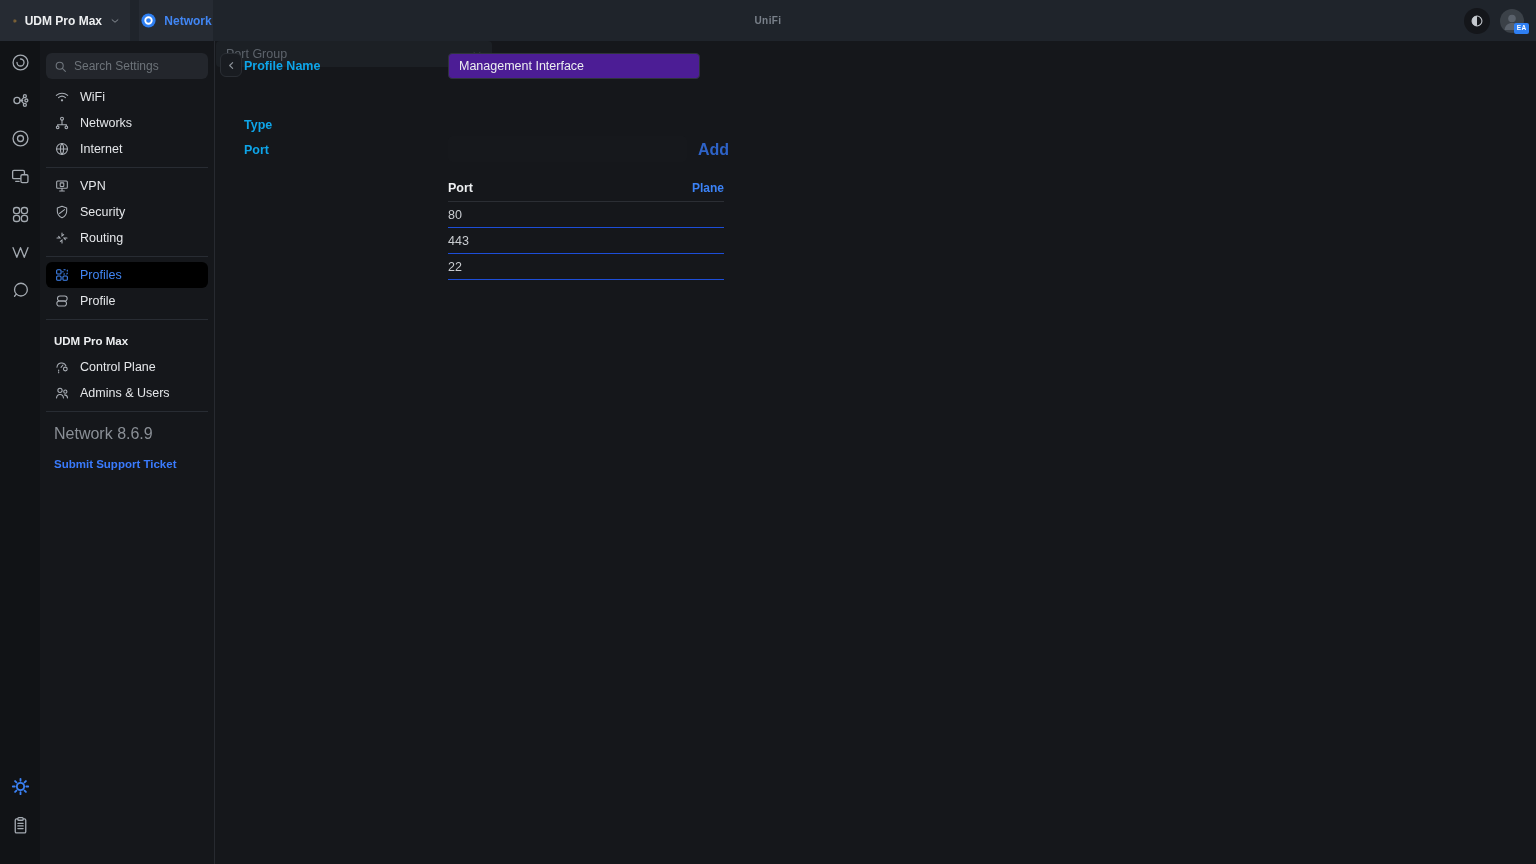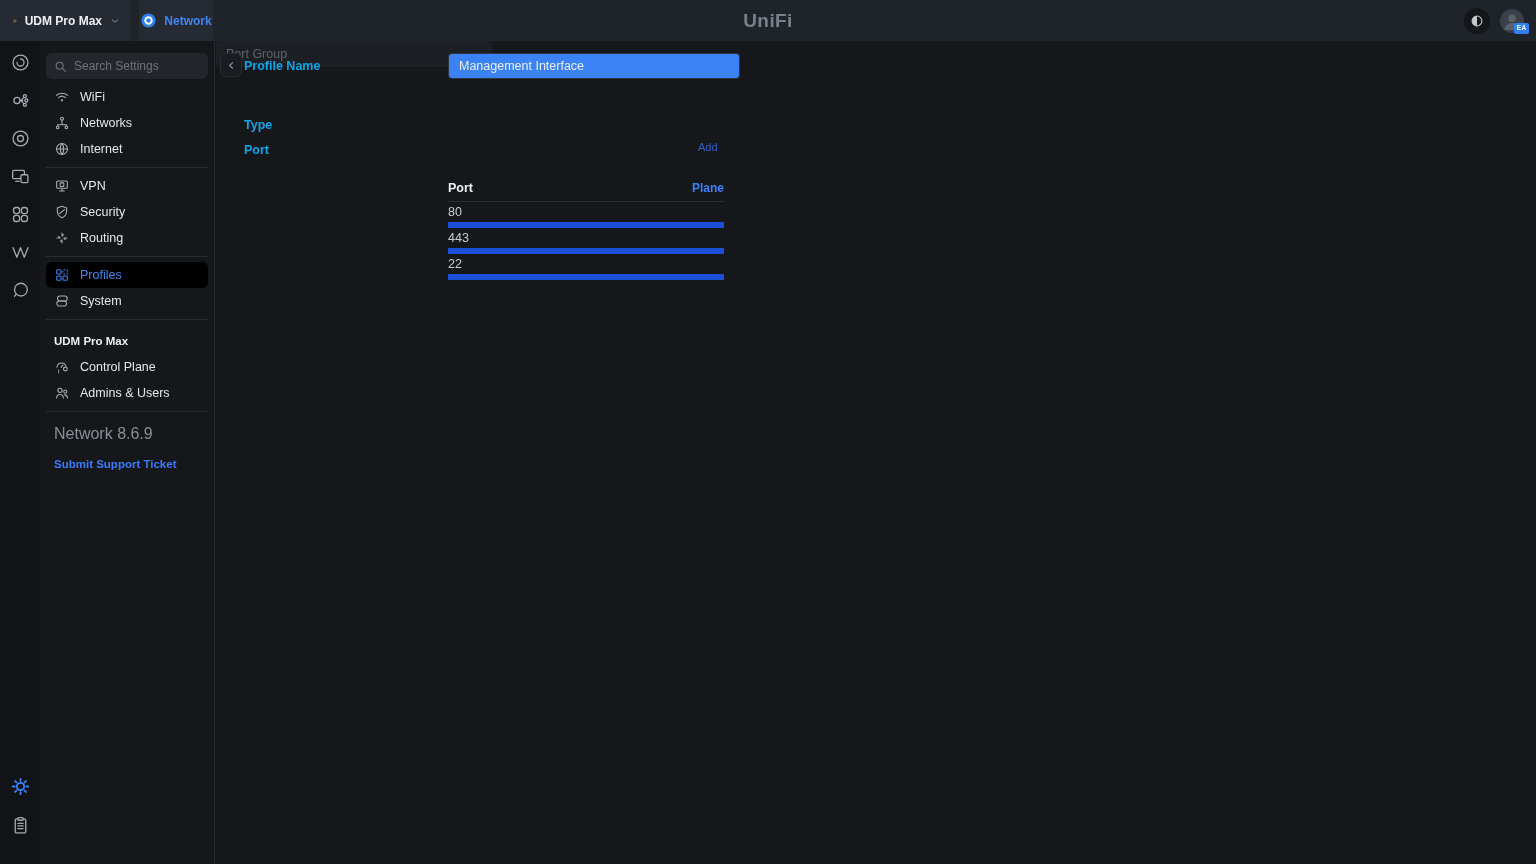--- a/index.html
+++ b/index.html
@@ -7,21 +7,21 @@
               font-family:"Liberation Sans", sans-serif; -webkit-font-smoothing:antialiased; }
 
   
   .topbar { position:absolute; top:0; left:0; width:1536px; height:41px; background:#1f242b; display:flex; align-items:stretch; z-index:5; }
   .site-switcher { width:130px; background:#262b33; display:flex; align-items:center; gap:8px; padding:0 10px 0 13px; cursor:pointer; }
   .site-name { font-size:12px; font-weight:700; color:#edeff1; white-space:nowrap; }
   .site-chevron { margin-left:auto; color:#8a9097; display:flex; }
   .topbar-gap { width:9px; background:#1f242b; }
   .app-tab { width:74px; background:#262b33; display:flex; align-items:center; justify-content:center; gap:7px; cursor:pointer; }
   .app-tab-label { font-size:12px; font-weight:600; color:#4186f4; }
-  .brand { position:absolute; left:50%; top:0; height:41px; transform:translateX(-50%); display:flex; align-items:center; color:#79808a; font-weight:700; font-size:19px; letter-spacing:.4px; }
+  .brand { position:absolute; left:50%; top:0; height:41px; transform:translateX(-50%); display:flex; align-items:center; color:#79808a; font-weight:700; font-size:10px; letter-spacing:.4px; }
   .top-right { position:absolute; right:12px; top:0; height:41px; display:flex; align-items:center; gap:10px; }
   .theme-toggle { width:26px; height:26px; border-radius:50%; background:#14161a; display:flex; align-items:center; justify-content:center; cursor:pointer; }
   .avatar { position:relative; width:24px; height:24px; cursor:pointer; }
   .avatar-circle { width:24px; height:24px; border-radius:50%; background:#3b4148; overflow:hidden; }
   .avatar-badge { position:absolute; right:-5px; bottom:-1px; background:#2f7ff2; color:#fff; font-size:6.5px; font-weight:700; line-height:1; padding:2px 2.5px; border-radius:2px; letter-spacing:.3px; }
 
   
   .rail { position:absolute; left:0; top:41px; width:40px; height:823px; background:#111316; display:flex; flex-direction:column; align-items:center; padding:9px 0 13px; }
   .rail-btn { width:24px; height:24px; margin-bottom:14px; display:flex; align-items:center; justify-content:center; color:#a4aab1; cursor:pointer; }
   .rail-btn svg { width:21px; height:21px; }
@@ -43,30 +43,30 @@
   .item.sub { margin-top:5px; }
   .version { margin:8px 14px 0; font-size:16px; color:#8a8f96; }
   .support { margin:15px 14px 0; font-size:11.5px; font-weight:600; color:#3a7bfd; cursor:pointer; }
 
   
   .content { position:absolute; left:216px; top:41px; width:1320px; height:823px; background:#15171b; }
   .back-btn { position:absolute; left:4px; top:12px; width:22px; height:24px; border:1px solid #2a2e34; border-radius:6px; background:#191c21; color:#8d939a; display:flex; align-items:center; justify-content:center; cursor:pointer; }
   .f-label { position:absolute; left:28px; font-size:12.5px; font-weight:600; color:#0ea5e9; }
   .lbl-profile { top:18px; } .lbl-type { top:60px;margin-top:17px; } .lbl-port { top:102px; }
   .txt-input { position:absolute; height:26px; border-radius:4px; font-size:12.5px; color:#eceef0; padding:0 10px; outline:none; font-family:inherit; }
-  .inp-profile { left:232px; top:12px; width:292px; background:#3b82f6; border:1px solid #2f343b; }
+  .inp-profile { left:232px; top:12px; width:252px; background:#4c1d95; border:1px solid #2f343b; }
   .sel-type { left:232px; top:54px; width:276px; height:26px; background:#1c2025; border:none; border-radius:4px; display:flex; align-items:center; padding:0 10px; color:#5d636b; font-size:12.5px; cursor:default; }
   .sel-type .chev { margin-left:auto; color:#4b5158; display:flex; }
   .inp-port { left:232px; top:95px; width:239px; background:#16181c; border:1px solid #16181c; }
-  .add-btn { position:absolute; left:482px; top:100px; font-size:11px; font-weight:400; color:#2e63c8; cursor:pointer; }
+  .add-btn { position:absolute; left:482px; top:100px; font-size:16px; font-weight:700; color:#2e63c8; cursor:pointer; }
   .port-table { position:absolute; left:232px; top:134px; width:276px; }
   .pt-head { height:27px; display:flex; align-items:center; justify-content:space-between; border-bottom:1px solid #2b2e34; }
   .pt-title { font-size:12.5px; font-weight:700; color:#eef0f2; }
   .pt-edit { font-size:12px; font-weight:600; color:#3b82f6; cursor:pointer; }
-  .pt-row { height:26px; display:flex; align-items:center; border-bottom:6px solid #1d4ed8; font-size:12.5px; color:#c9ccd0; }
+  .pt-row { height:26px; display:flex; align-items:center; border-bottom:1px solid #1d4ed8; font-size:12.5px; color:#c9ccd0; }
 
   svg { display:block; }
 </style>
 </head>
 <body>
 
 <div class="topbar">
   <div class="site-switcher">
     <svg width="16" height="16" viewBox="0 0 24 24" fill="none" stroke="#cf9b3d" stroke-width="1.6" stroke-linecap="round">
       <circle cx="12" cy="12" r="8.2"></circle>
@@ -238,21 +238,21 @@
         <rect x="4" y="13.4" width="6.6" height="6.6" rx="1.6"></rect>
         <rect x="13.4" y="13.4" width="6.6" height="6.6" rx="1.6"></rect>
       </svg>
     <span>Profiles</span>
   </div>
   <div class="item">
     <svg viewBox="0 0 24 24" fill="none" stroke="currentColor" stroke-width="1.6">
         <path d="M9 4.5h7a3.75 3.75 0 0 1 0 7.5H9a3.75 3.75 0 0 1 0-7.5Z"></path>
         <path d="M8 12h7a3.75 3.75 0 0 1 0 7.5H8a3.75 3.75 0 0 1 0-7.5Z"></path>
       </svg>
-    <span>System</span>
+    <span>Profile</span>
   </div>
 
   <div class="divider"></div>
 
   <div class="section-header">UDM Pro Max</div>
 
   <div class="item sub">
     <svg viewBox="0 0 24 24" fill="none" stroke="currentColor" stroke-width="1.6" stroke-linecap="round">
         <path d="M4.5 12.5a7 7 0 0 1 13.3-2.5"></path>
         <path d="M10.5 12.5l3-3.5"></path>

